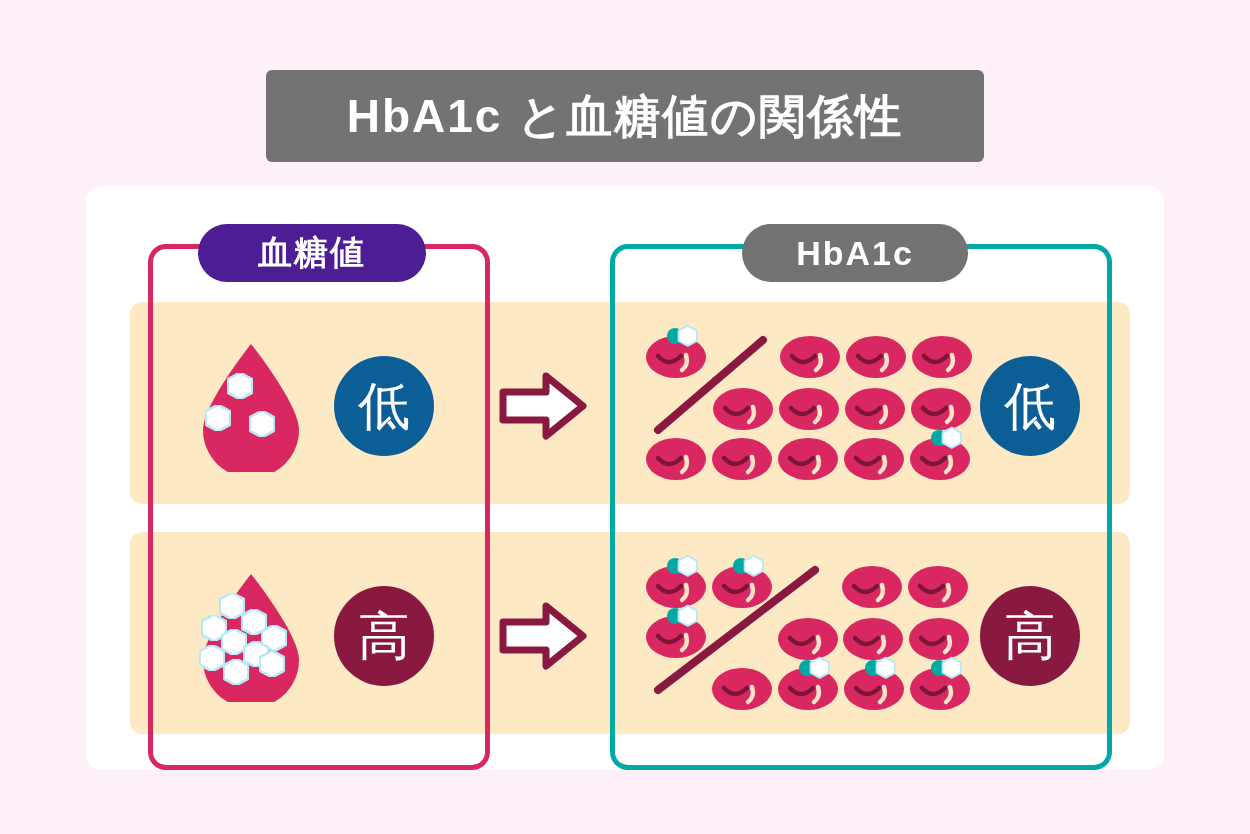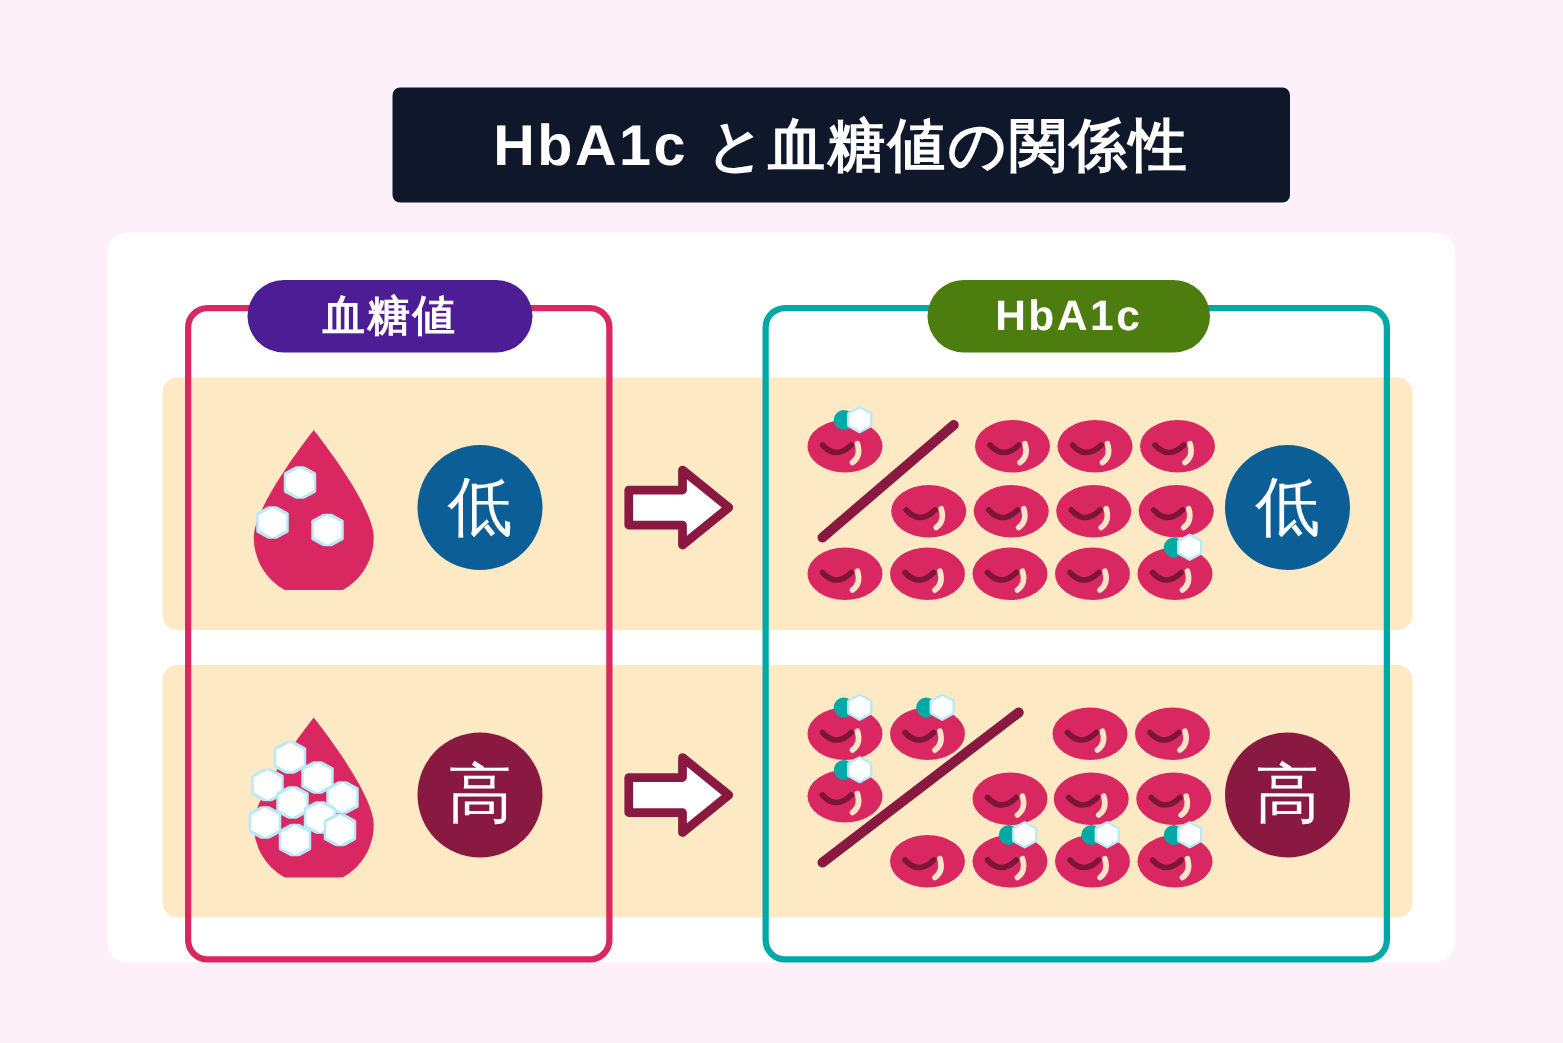--- a/index.html
+++ b/index.html
@@ -15,26 +15,25 @@
     position: relative;
   }
 
   
   .title-banner {
     position: absolute;
     left: 266px;
     top: 70px;
     width: 718px;
     height: 92px;
-    background: #0f172a;
+    background: #737373;
     border-radius: 6px;
     display: flex;
     align-items: center;
     justify-content: center;
-    margin-left: 48px;
   }
   .title-text {
     color: #ffffff;
     font-size: 46px;
     font-weight: bold;
     letter-spacing: 2px;
     line-height: 1;
     white-space: nowrap;
   }
 
@@ -99,21 +98,21 @@
   .pill.glucose-pill {
     left: 198px;
     top: 224px;
     width: 228px;
     background: #4c1d95;
   }
   .pill.hba1c-pill {
     left: 742px;
     top: 224px;
     width: 226px;
-    background: #4d7c0f;
+    background: #737373;
   }
 
   
   .drop-wrap {
     position: absolute;
     width: 110px;
     height: 130px;
   }
   .drop-wrap.low  { left: 196px; top: 342px; }
   .drop-wrap.high { left: 196px; top: 572px; }

